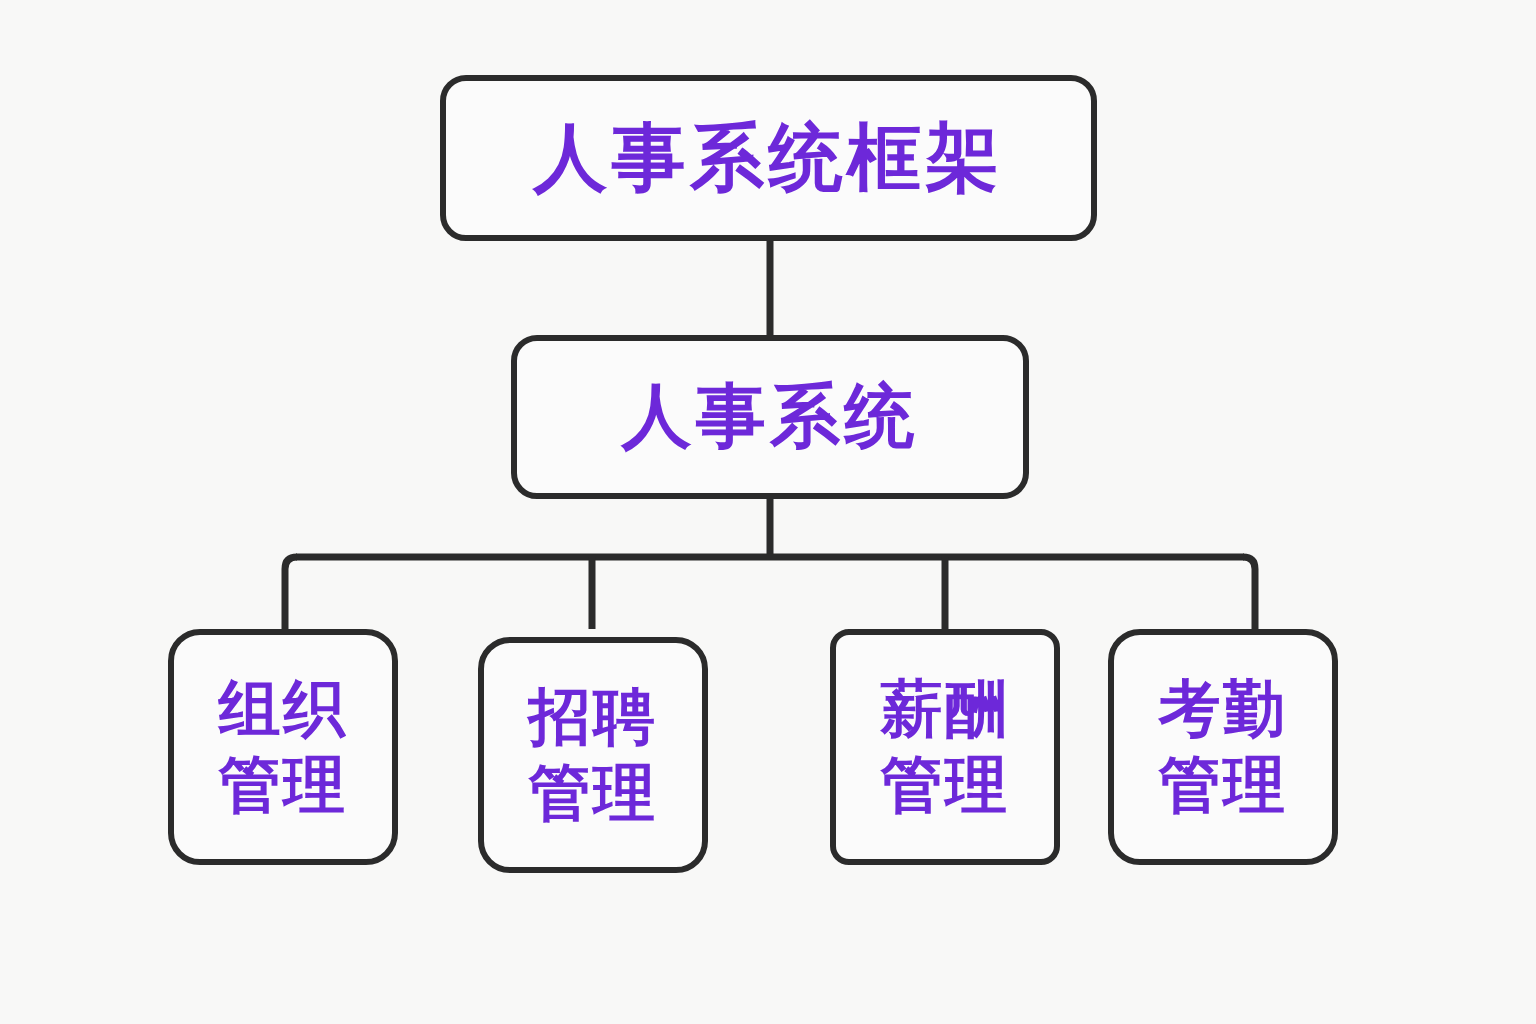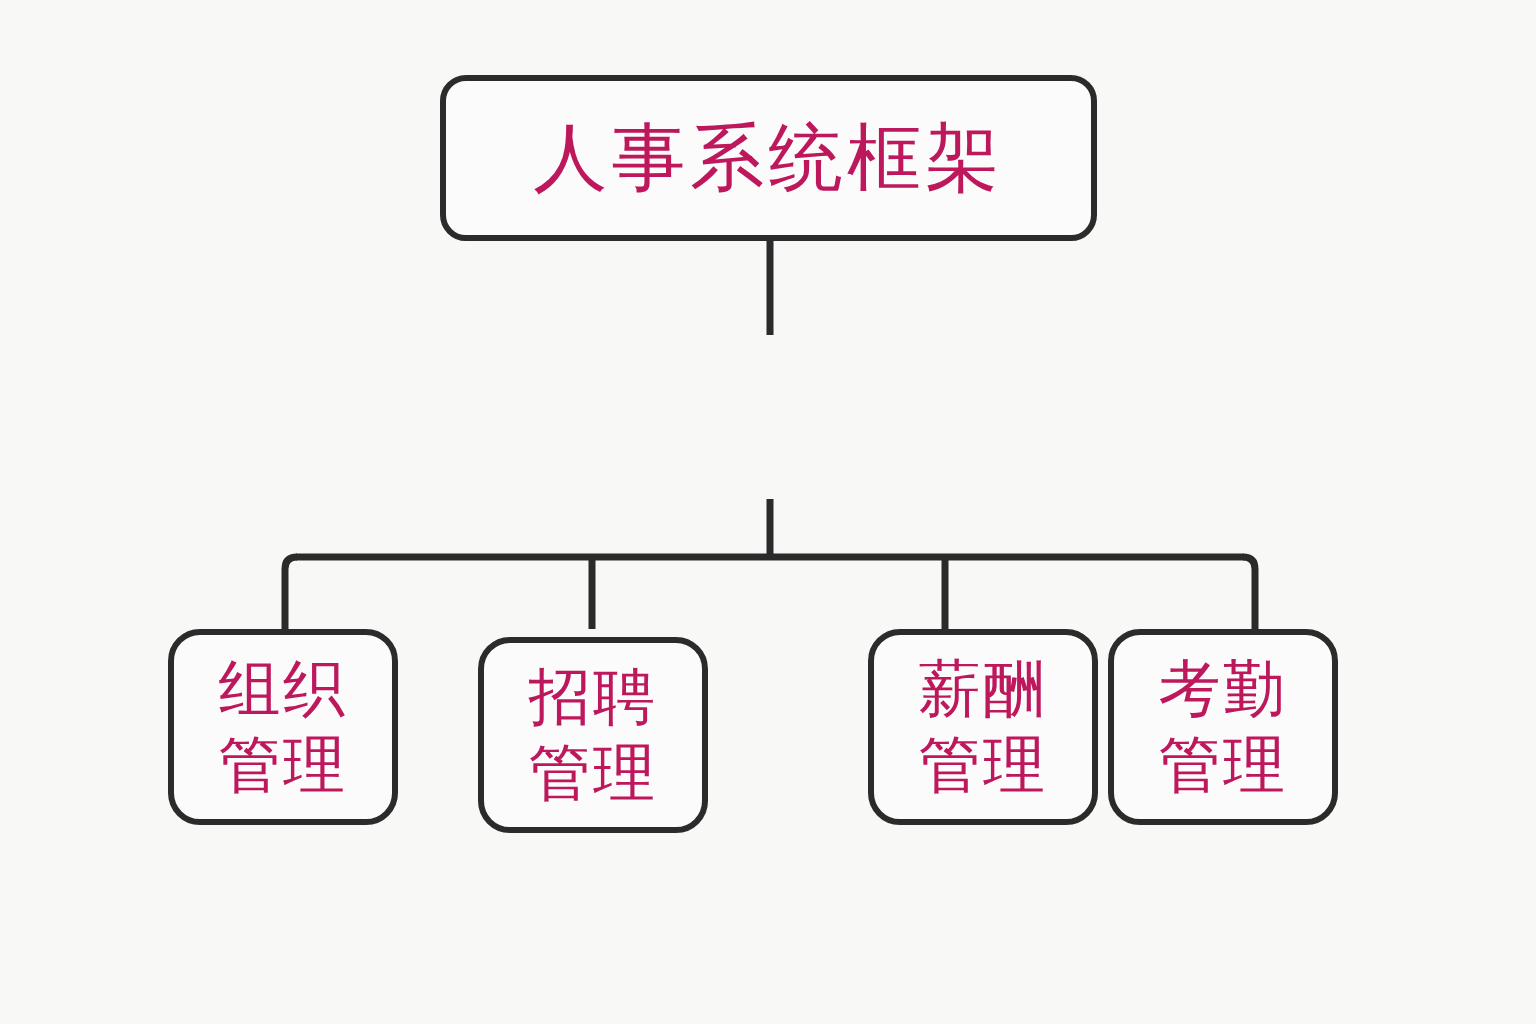--- a/index.html
+++ b/index.html
@@ -29,22 +29,22 @@
   }
   .node {
     position: absolute;
     box-sizing: border-box;
     background: #fbfbfb;
     border: 6px solid #2b2b2b;
     display: flex;
     align-items: center;
     justify-content: center;
     text-align: left;
-    color: #be185d;
-    font-weight: 400;
+    color: #6d28d9;
+    font-weight: 700;
     letter-spacing: 0.06em;
     line-height: 1.14;
     z-index: 2;
   }
   .node .label {
     display: block;
     white-space: pre-line;
   }
   #node-root {
     left: 440px;
@@ -57,30 +57,30 @@
   #node-system {
     left: 511px;
     top: 335px;
     width: 518px;
     height: 164px;
     border-radius: 26px;
     font-size: 70px;
   }
   .leaf {
     width: 230px;
-    height: 196px;
+    height: 236px;
     top: 629px;
     border-radius: 32px;
     font-size: 62px;
     letter-spacing: 0.04em;
     line-height: 1.22;
   }
   #leaf-0 { left: 168px; }
   #leaf-1 { left: 478px; margin-top: 8px; }
-  #leaf-2 { left: 868px; }
+  #leaf-2 { left: 830px; border-radius: 19px; }
   #leaf-3 { left: 1108px; }
 </style>
 </head>
 <body>
 
 <div id="canvas">
 
   <svg id="wires" viewBox="0 0 1536 1024">
     <g fill="none" stroke="#2b2b2b" stroke-width="7" stroke-linecap="butt" stroke-linejoin="round">
       <path d="M 770 241 L 770 335"></path>
@@ -90,20 +90,23 @@
       <path d="M 592 629 L 592 557"></path>
       <path d="M 945 629 L 945 557"></path>
       <path d="M 1255 629 L 1255 569 Q 1255 557 1243 557"></path>
     </g>
   </svg>
 
   <div class="node" id="node-root">
     <span class="label">人事系统框架</span>
   </div>
 
+  <div class="node" id="node-system">
+    <span class="label">人事系统</span>
+  </div>
 
   <div class="node leaf" id="leaf-0">
     <span class="label">组织
 管理</span>
   </div>
 
   <div class="node leaf" id="leaf-1">
     <span class="label">招聘
 管理</span>
   </div>

